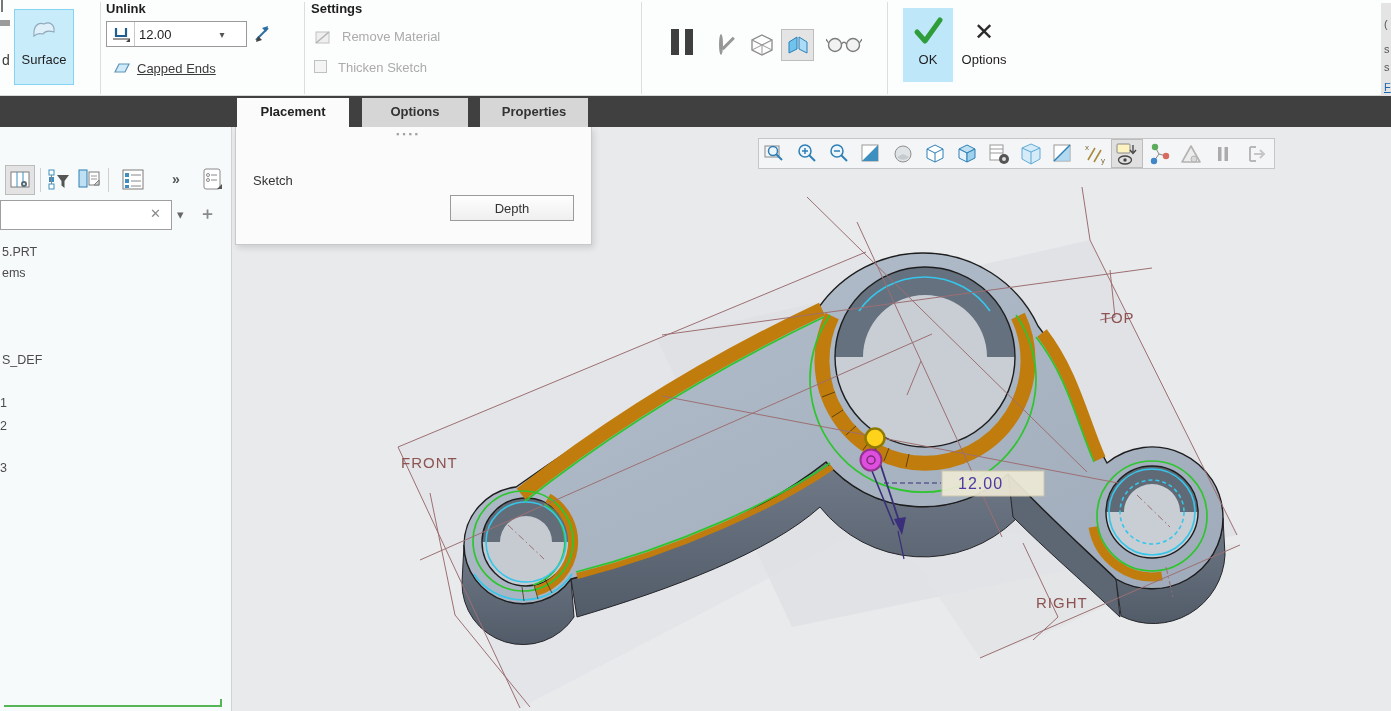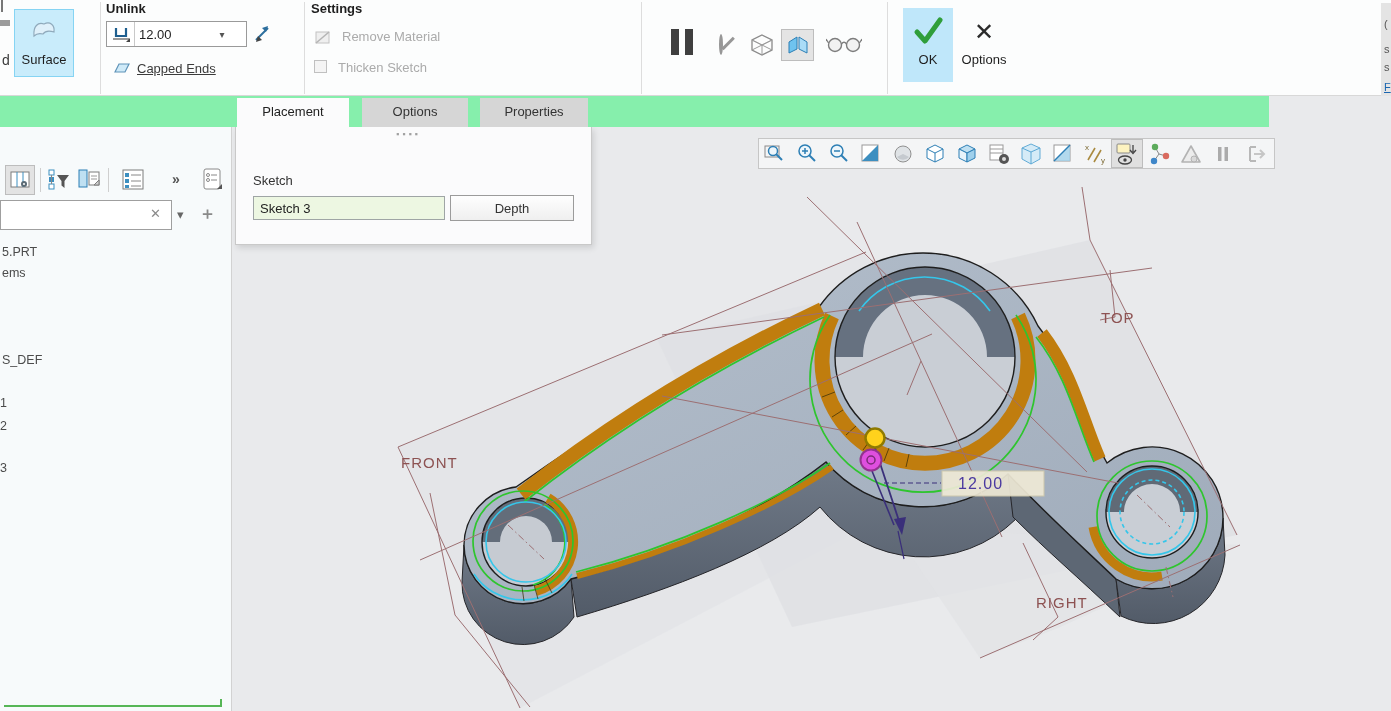--- a/index.html
+++ b/index.html
@@ -4,41 +4,41 @@
 <style>
   * { margin:0; padding:0; box-sizing:border-box; }
   html,body { width:1391px; height:711px; overflow:hidden;
     font-family:"Liberation Sans","DejaVu Sans",sans-serif; background:#e9eaec; }
   .abs { position:absolute; }
 
   
   #ribbon { left:0; top:0; width:1391px; height:96px; background:#fcfdfd; border-bottom:1px solid #d8d8d8; }
   .vsep { width:1px; top:2px; height:92px; background:#ddd; }
   .group-title { font-size:13px; font-weight:bold; color:#1e1e1e; }
-  #surface-btn { left:14px; top:9px; width:60px; height:68px; background:#c9ecfb; border:1px solid #86d4f3; text-align:center; cursor:default; }
+  #surface-btn { left:14px; top:9px; width:60px; height:76px; background:#c9ecfb; border:1px solid #86d4f3; text-align:center; cursor:default; }
   #surface-btn .lbl { font-size:13px; color:#1e1e1e; margin-top:8px; }
   .frag { color:#3b3b3b; font-size:14px; }
   #depth-field { left:106px; top:21px; width:141px; height:26px; background:#fff; border:1px solid #9a9a9a; display:flex; align-items:center; }
   #depth-field input { border:none; outline:none; width:78px; font-size:13px; color:#222; padding-left:4px; font-family:inherit; }
   .mini-btn { display:flex; align-items:center; justify-content:center; }
   .gray-label { font-size:13px; color:#ababab; }
   .dark-label { font-size:13px; color:#3b3b3b;text-decoration:underline; }
   .pausebar { width:8px; height:26px; background:#3f3f3f; display:inline-block; }
   #nopreview { width:19px; height:19px; border:2.5px solid #979797; border-radius:50%; position:relative; }
   #nopreview::after { content:""; position:absolute; left:-1px; top:6px; width:16px; height:2.5px; background:#979797; transform:rotate(-45deg); }
   #geom-preview-box { left:781px; top:29px; width:33px; height:32px; background:#e4e4e4; border:1px solid #bdbdbd; }
   #ok-btn { left:903px; top:8px; width:50px; height:74px; background:#bfe7fa; text-align:center; cursor:default; }
   #ok-btn .lbl, #cancel-btn .lbl { font-size:13px; color:#1e1e1e; }
   #cancel-btn { left:957px; top:8px; width:54px; height:74px; text-align:center; cursor:default; }
   #cancel-btn .x { font-size:24px; font-weight:bold; color:#2b2b2b; line-height:40px; }
   #right-edge-panel { left:1381px; top:3px; width:10px; height:93px; background:#e4e4e4; font-size:11px; color:#555; }
   #right-edge-panel .lnk { color:#1a66b0; text-decoration:underline; }
 
   
-  #tabstrip { left:0; top:96px; width:1269px; height:31px; background:#86efac; }
+  #tabstrip { left:0; top:96px; width:1391px; height:31px; background:#404040;font-weight:bold; }
   .tab { top:2px; height:29px; font-size:13px; color:#333; text-align:center; line-height:28px; cursor:default; }
   .tab.inactive { background:#d6d6d6; }
   .tab.active { background:#fbfbfc; color:#222; }
 
   
   #sidebar { left:0; top:127px; width:232px; height:584px; background:#f7fafb; border-right:1px solid #d2d2d2; }
   .mt-icon { top:40px; width:26px; height:26px; }
   #mt-pressed { left:5px; top:38px; width:30px; height:30px; background:#e3e3e3; border:1px solid #bdbdbd; display:flex; align-items:center; justify-content:center; }
   .mt-sep { width:1px; height:24px; background:#cfcfcf; top:41px; }
   #mt-search { left:0; top:73px; width:172px; height:30px; background:#fff; border:1px solid #9f9f9f; }
@@ -465,16 +465,15 @@
         <svg width="26" height="26">
           <path d="M8,6 L8,20 M8,6 L14,6 M8,20 L14,20" stroke="#b8b8b8" fill="none" stroke-width="2"></path>
           <path d="M12,13 L22,13 M18,9 L22,13 L18,17" stroke="#c6c6c6" fill="none" stroke-width="2"></path>
         </svg>
       </span>
   </div>
 
   <div id="placement-panel" class="abs">
     <div id="grip" class="abs">▪▪▪▪</div>
     <div id="sketch-label" class="abs">Sketch</div>
-    <input id="sketch-input" class="abs" type="text" value="Sketch 3" style="">
     <button id="unlink-btn" class="abs">Depth</button>
   </div>
 </div>
 
 </body></html>

